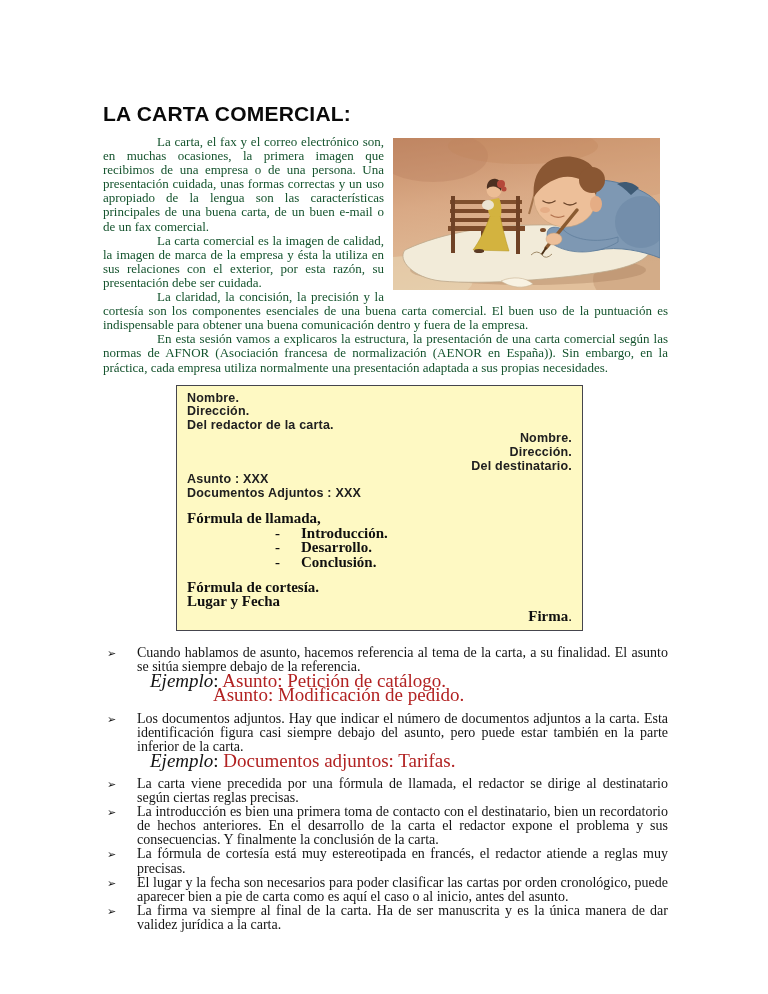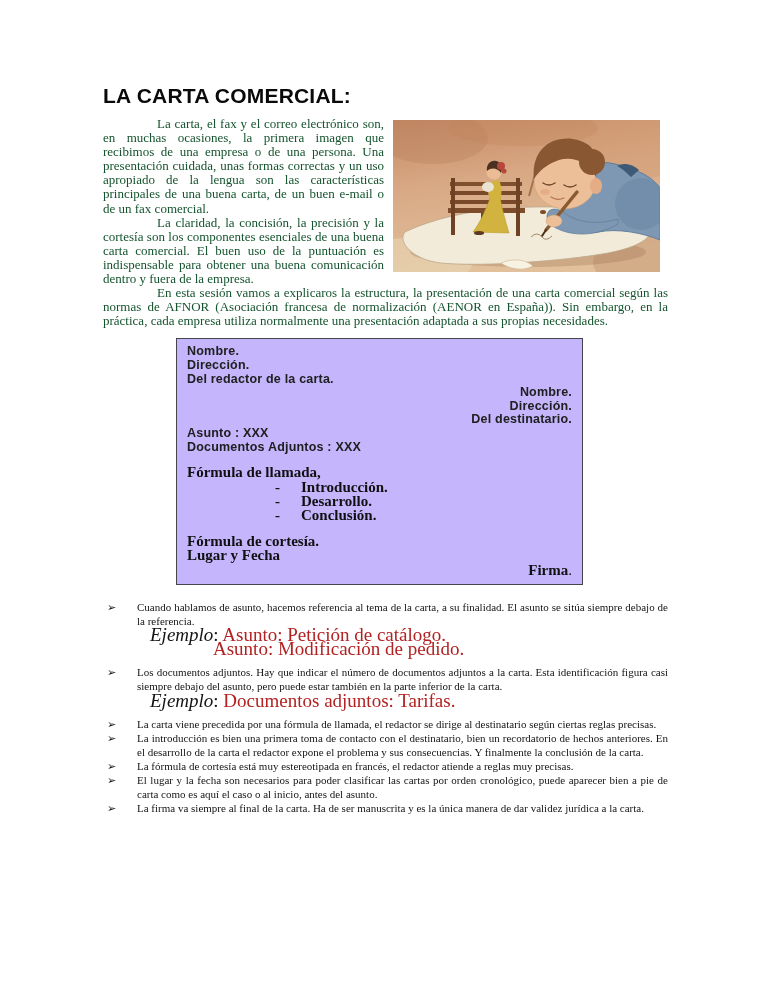--- a/index.html
+++ b/index.html
@@ -1,20 +1,20 @@
 <!DOCTYPE html>
 <html><head>
 <meta charset="utf-8">
 <style>
   html,body { margin:0; padding:0; background:#ffffff; }
   .page {
     position:relative; width:768px; height:994px; background:#ffffff;
     font-family:"Liberation Serif", serif; color:#141414; overflow:hidden;
   }
-  .content { position:absolute; left:103px; top:84px; width:565px; }
+  .content { position:absolute; left:103px; top:102px; width:565px; }
 
   .doc-title {
     font-family:"Liberation Sans", sans-serif; font-weight:bold;
     font-size:21px; line-height:24px; letter-spacing:0.2px;
     color:#0a0a0a; margin:0 0 9px 0;
   }
 
   .illu {
     float:right; width:267px; height:152px;
     margin:3px 8px 5px 9px;
@@ -23,41 +23,41 @@
 
   p.body {
     margin:0; font-size:13px; line-height:14.1px;
     text-align:justify; text-indent:54px; color:#14532d;
   }
 
   
   .tpl-box {
     clear:none;
     margin:10px 0 0 73px; width:407px; box-sizing:border-box;
-    background:#c4b5fd; border:1px solid #45454d;
+    background:#fef9c3; border:1px solid #45454d;
     padding:6px 10px 7px 10px;
   }
   .tpl-sans  { font-family:"Liberation Sans", sans-serif; font-weight:bold;
                font-size:12.5px; line-height:13.6px; color:#202020; letter-spacing:0.2px; }
   .tpl-val   { font-weight:bold; }
   .tpl-right { text-align:right; }
   .tpl-serif { font-family:"Liberation Serif", serif; font-weight:bold;
                font-size:15px; line-height:14.4px; color:#101010; }
   .tpl-gap   { height:11px; }
   .tpl-li    { margin-left:88px; }
   .tpl-dash  { display:inline-block; width:26px; }
   .tpl-sign  { text-align:right; }
   .tpl-sign .dot { font-weight:normal; }
 
   
   .bullets { margin-top:15px; }
   .bgroup  { margin-bottom:9px; }
   .brow    { display:flex; }
   .bmark   { flex:0 0 30px; font-size:11px; line-height:14.1px; padding-left:4px; color:#101010; }
-  .btext   { flex:1; text-align:justify; font-size:11px; line-height:14.1px; }
+  .btext   { flex:1; text-align:justify; font-size:14px; line-height:14.1px; }
   .ex      { font-size:19px; line-height:14.1px; margin-left:47px; }
   .ex2     { margin-left:110px; }
   .ej      { font-style:italic; }
   .red     { color:#b22222; }
 </style>
 </head>
 <body>
 
 <div class="page">
   <div class="content">
@@ -135,20 +135,21 @@
           <ellipse cx="152" cy="72" rx="5" ry="3" fill="#dd9b74" opacity="0.5"></ellipse>
           <line x1="184" y1="72" x2="153" y2="110" stroke="#8a5a30" stroke-width="3.5" stroke-linecap="round"></line>
           <line x1="153" y1="110" x2="149" y2="116" stroke="#4a3017" stroke-width="2" stroke-linecap="round"></line>
           <ellipse cx="161" cy="101" rx="8" ry="6" fill="#edbf99" stroke="#caa27b" stroke-width="0.5"></ellipse>
           <path d="M 138,117 q 6,-6 11,0 q 4,5 10,-1" stroke="#a08b6a" stroke-width="1" fill="none"></path>
         </g>
       </svg>
     </div>
 
     <p class="body">La carta, el fax y el correo electrónico son, en muchas ocasiones, la primera imagen que recibimos de una empresa o de una persona. Una presentación cuidada, unas formas correctas y un uso apropiado de la lengua son las características principales de una buena carta, de un buen e-mail o de un fax comercial.</p>
+    <p class="body">La carta comercial es la imagen de calidad, la imagen de marca de la empresa y ésta la utiliza en sus relaciones con el exterior, por esta razón, su presentación debe ser cuidada.</p>
     <p class="body">La claridad, la concisión, la precisión y la cortesía son los componentes esenciales de una buena carta comercial. El buen uso de la puntuación es indispensable para obtener una buena comunicación dentro y fuera de la empresa.</p>
     <p class="body">En esta sesión vamos a explicaros la estructura, la presentación de una carta comercial según las normas de AFNOR (Asociación francesa de normalización (AENOR en España)). Sin embargo, en la práctica, cada empresa utiliza normalmente una presentación adaptada a sus propias necesidades.</p>
 
     <div class="tpl-box">
       <div class="tpl-sans">Nombre.</div>
       <div class="tpl-sans">Dirección.</div>
       <div class="tpl-sans">Del redactor de la carta.</div>
       <div class="tpl-sans tpl-right">Nombre.</div>
       <div class="tpl-sans tpl-right">Dirección.</div>
       <div class="tpl-sans tpl-right">Del destinatario.</div>

